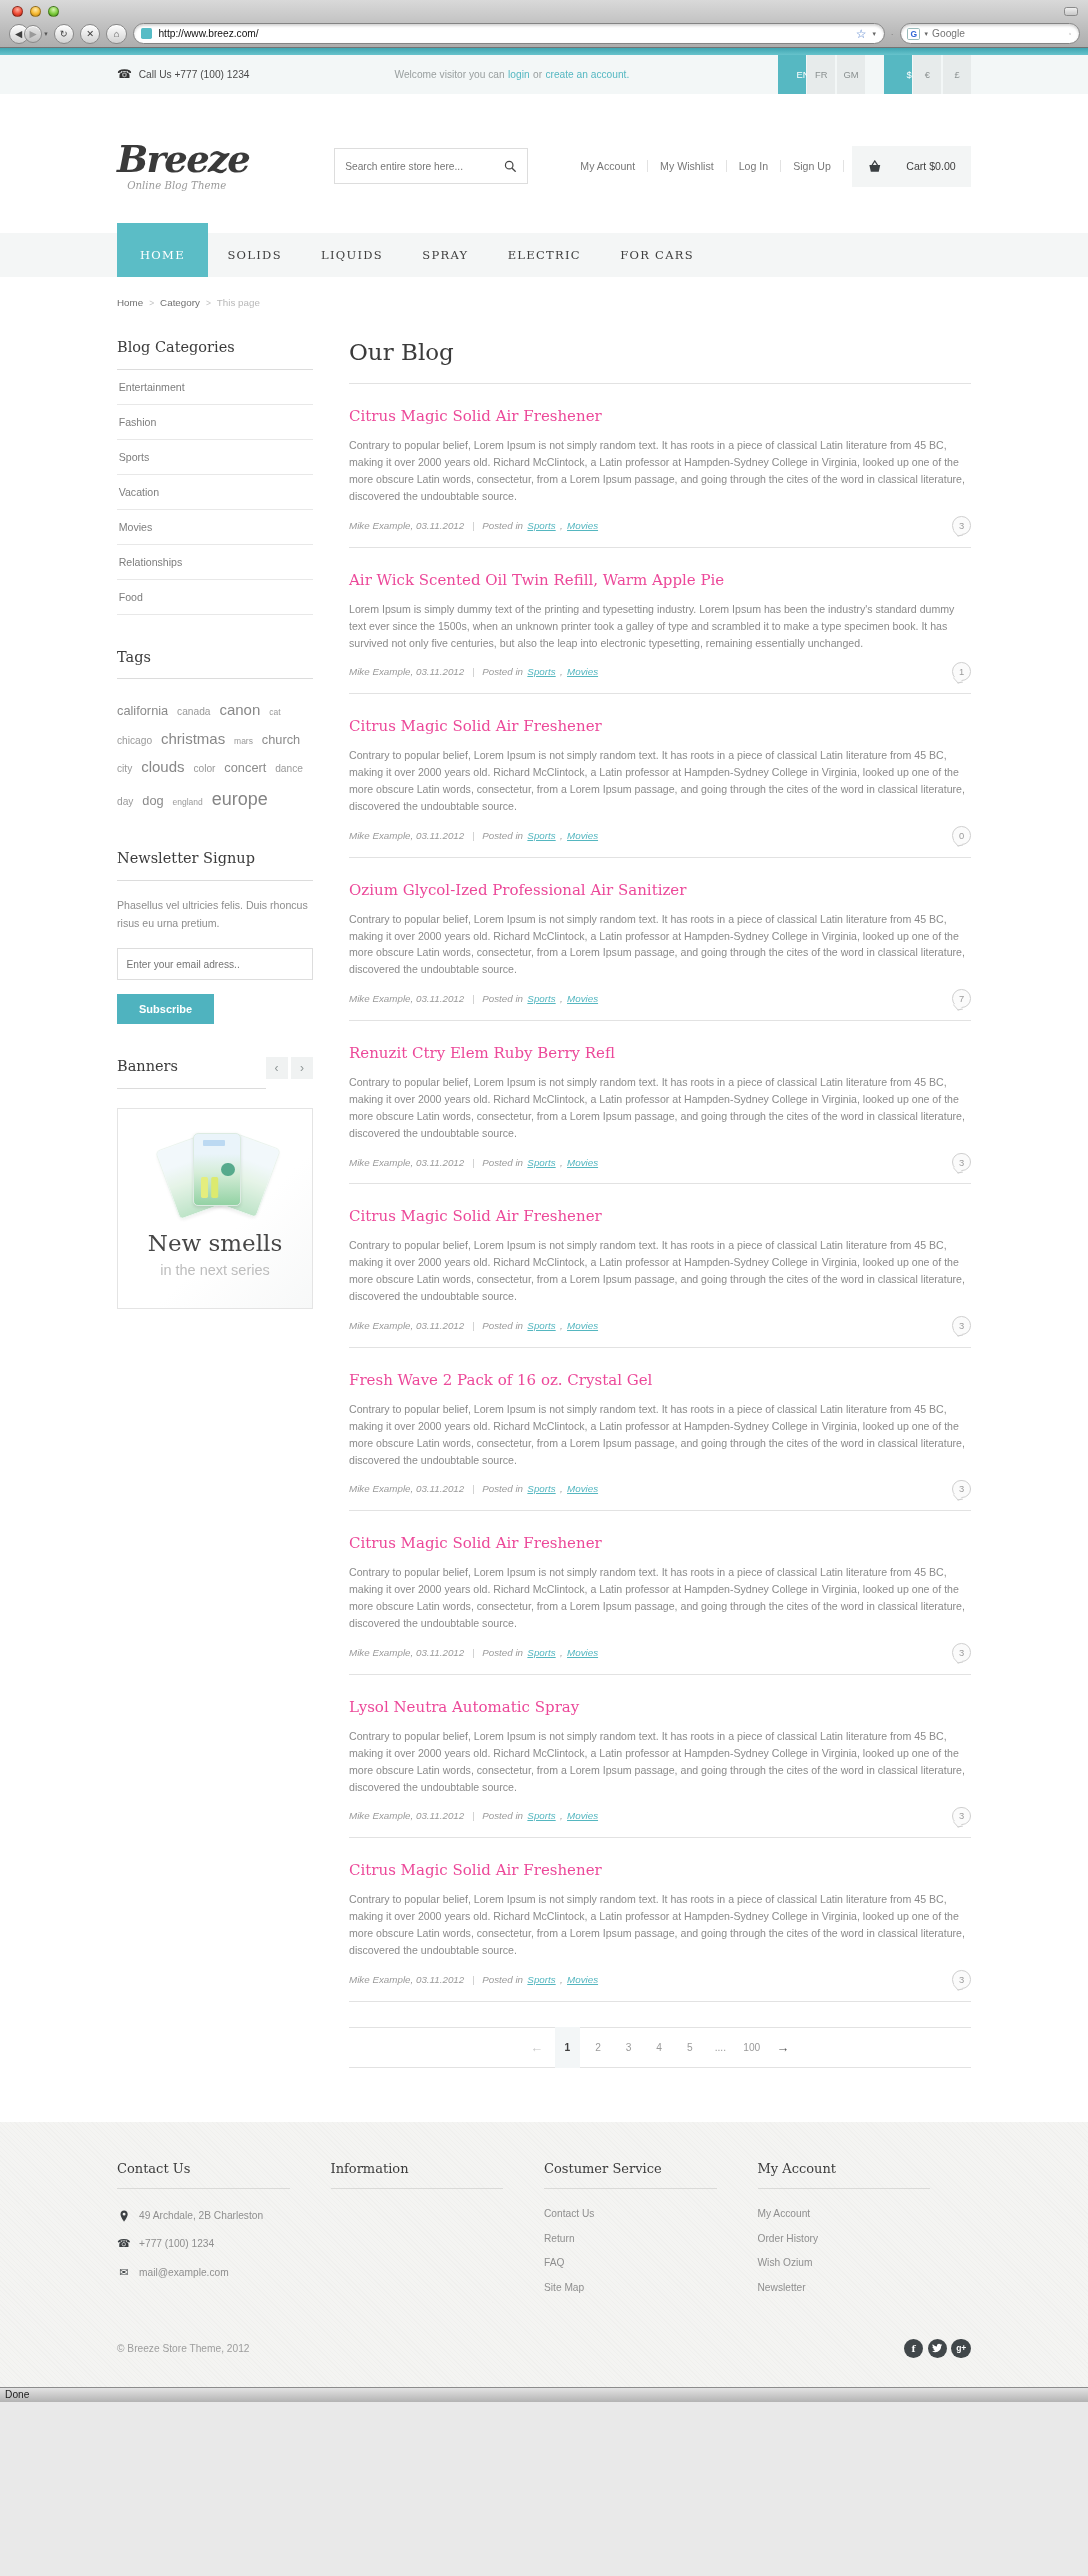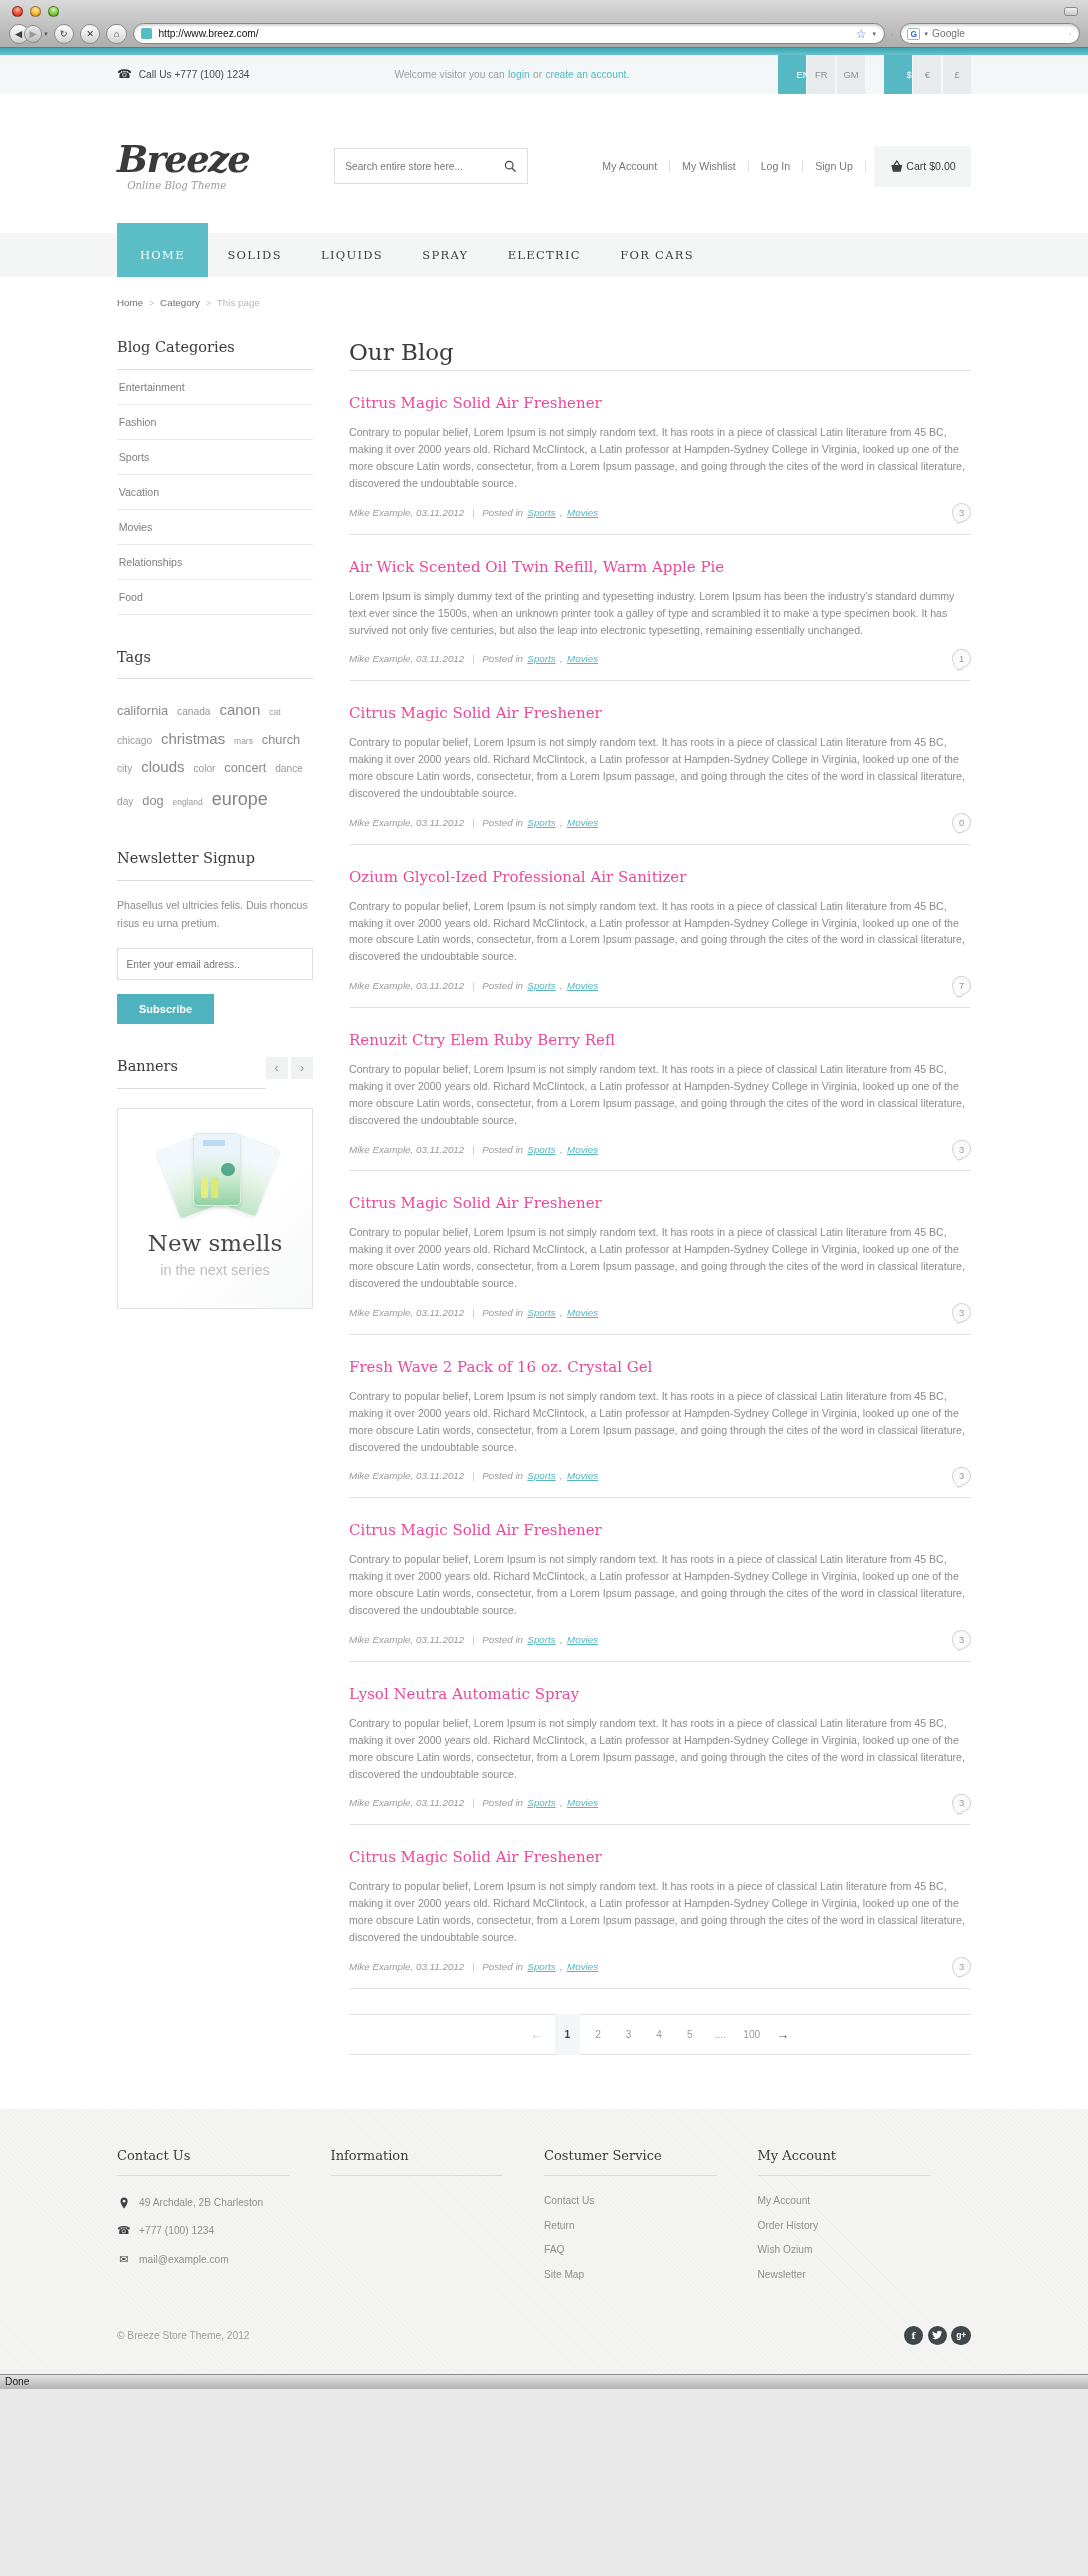--- a/index.html
+++ b/index.html
@@ -48,21 +48,21 @@
   .header { background:#fff; }
   .header-inner { display:flex; align-items:center; padding:31px 0 25.5px; height:139px; }
   .logo-block { width:217px; }
   .logo { font-family:"DejaVu Serif", serif; font-style:italic; font-weight:bold; font-size:37px; color:#3a3a3a; letter-spacing:-1.7px; line-height:1; }
   .tagline { font-family:"DejaVu Serif", serif; font-style:italic; font-size:10.2px; color:#9b9b9b; margin:1.7px 0 0 10.2px; }
   .hdr-search { width:194px; height:36px; border:0.9px solid #ddd; display:flex; align-items:center; padding:0 10.2px; gap:6.8px; }
   .hdr-search input { flex:1; border:none; outline:none; font-size:10.2px; color:#999; font-family:"Liberation Sans",sans-serif; }
   .hdr-links { margin-left:auto; display:flex; align-items:center; font-size:10.6px; color:#777; }
   .hdr-link { padding:0 12px; border-right:0.9px solid #e2e2e2; cursor:pointer; white-space:nowrap; }
   .hdr-link:last-of-type { border-right:none; }
-  .cart-btn { margin-left:8.5px; background:#f3f5f5; height:41px; display:flex; align-items:center; gap:3px; padding:0 15.3px; font-size:10.6px; color:#3f3f3f; cursor:pointer; }
+  .cart-btn { margin-left:8.5px; background:#f3f5f5; height:41px; display:flex; align-items:center; gap:25px; padding:0 15.3px; font-size:10.6px; color:#3f3f3f; cursor:pointer; }
 
   
   .navbar { background:#f4f6f6; height:44px; }
   .nav-inner { display:flex; align-items:center; height:100%; }
   .nav-item { font-family:"DejaVu Serif", serif; font-size:11.5px; letter-spacing:1.3px; color:#3e3e3e; padding:0 19.6px; cursor:pointer; }
   .nav-item.active { background:#5bbdc6; color:#fff; height:54px; display:flex; align-items:center; margin-top:-10.2px; padding:10.2px 23px 0; }
 
   
   .breadcrumb { padding:20.4px 0 0; font-size:9.8px; color:#6f6f6f; display:flex; gap:6px; align-items:center; }
   .crumb-sep { color:#c2c2c2; font-size:8.5px; }
@@ -97,21 +97,21 @@
   .packet.c { left:75px; top:5.1px; z-index:2; }
   .packet.l { left:48px; top:13.6px; transform:rotate(-20deg); opacity:.6; }
   .packet.r { left:104px; top:12px; transform:rotate(20deg); opacity:.6; }
   .packet .lbl { position:absolute; top:6px; left:8.5px; width:22px; height:6px; background:#bcd9f2; border-radius:0.9px; }
   .packet .chip { position:absolute; right:5.1px; top:29px; width:13.6px; height:13.6px; border-radius:50%; background:#3f9e7e; opacity:.85; }
   .packet .bottle { position:absolute; bottom:6.8px; left:6.8px; width:7.7px; height:20.4px; background:#e4ee7e; border-radius:1.7px; box-shadow:10.2px 0 0 #dcea6f; }
   .banner-title { position:absolute; left:0; right:0; top:121px; text-align:center; font-family:"DejaVu Serif", serif; font-size:23px; color:#474747; }
   .banner-sub { position:absolute; left:0; right:0; top:153px; text-align:center; font-size:14.5px; color:#bdbdbd; }
 
   
-  .blog-title { font-family:"DejaVu Serif", serif; font-size:23px; font-weight:normal; color:#3b3b3b; padding-bottom:5px; border-bottom:0.9px solid #e2e2e2; }
+  .blog-title { font-family:"DejaVu Serif", serif; font-size:23px; font-weight:normal; color:#3b3b3b; padding-bottom:18px; border-bottom:0.9px solid #e2e2e2; }
   .post { padding-top:23px; border-bottom:0.9px solid #e2e2e2; }
   .post-title { font-family:"DejaVu Serif", serif; font-size:15px; font-weight:normal; color:#ec4899; cursor:pointer; }
   .post-body { margin-top:12px; font-size:10.6px; color:#8b8b8b; line-height:1.6; }
   .post-footer { margin-top:11px; padding-bottom:12px; display:flex; align-items:center; }
   .post-meta { font-style:italic; font-size:9.8px; color:#9b9b9b; display:flex; align-items:center; gap:4.3px; }
   .meta-sep { color:#c9c9c9; padding:0 3.4px; }
   .meta-link { color:#55b7c0; text-decoration:underline; cursor:pointer; }
   .comment-badge { margin-left:auto; width:18.7px; height:18.7px; border-radius:50%; border:0.9px solid #cfcfcf; background:#fbfbfb; color:#9a9a9a; font-size:9.4px; display:flex; align-items:center; justify-content:center; position:relative; cursor:pointer; flex:none; }
   .comment-badge::after { content:""; position:absolute; left:1.7px; bottom:-2.6px; width:5.1px; height:5.1px; background:#fbfbfb; border-left:0.9px solid #cfcfcf; border-bottom:0.9px solid #cfcfcf; transform:skewX(35deg) rotate(-10deg); }
 

